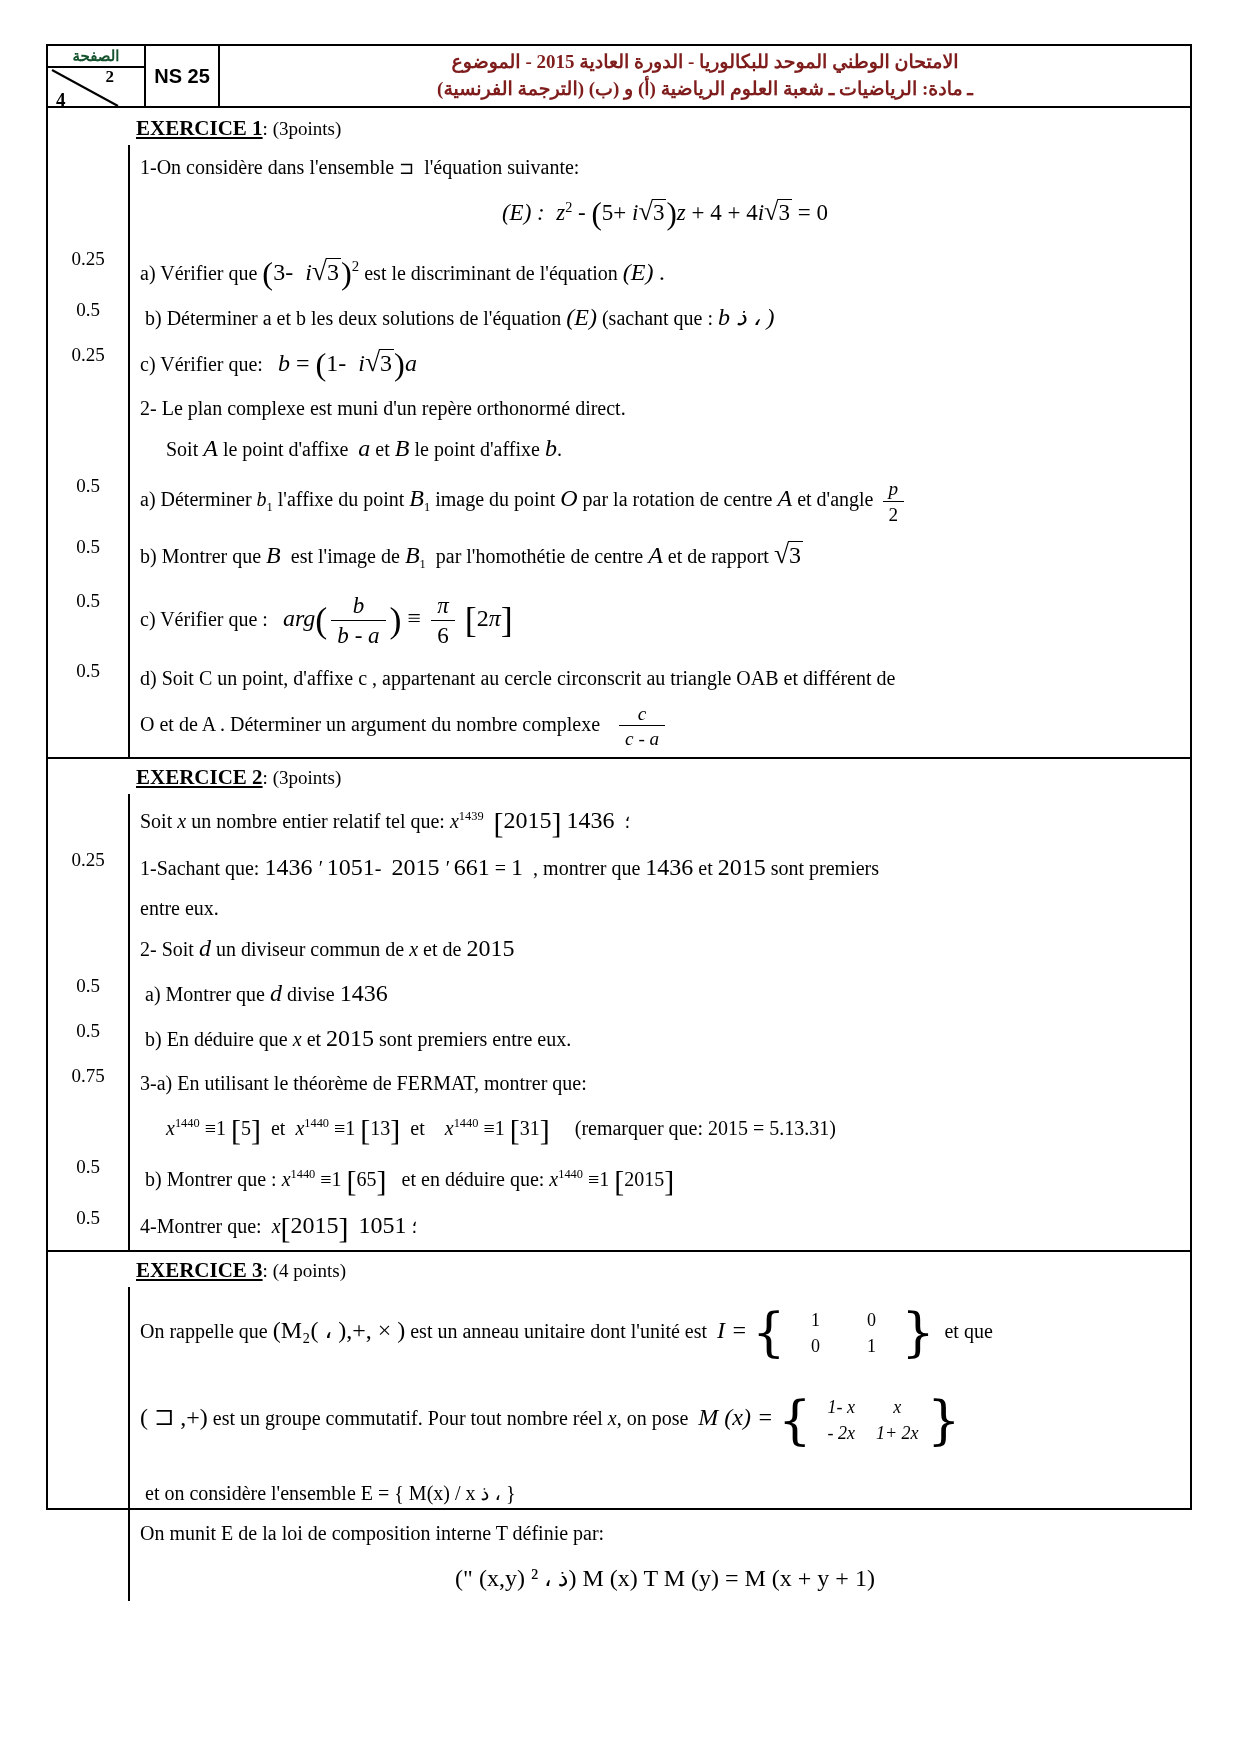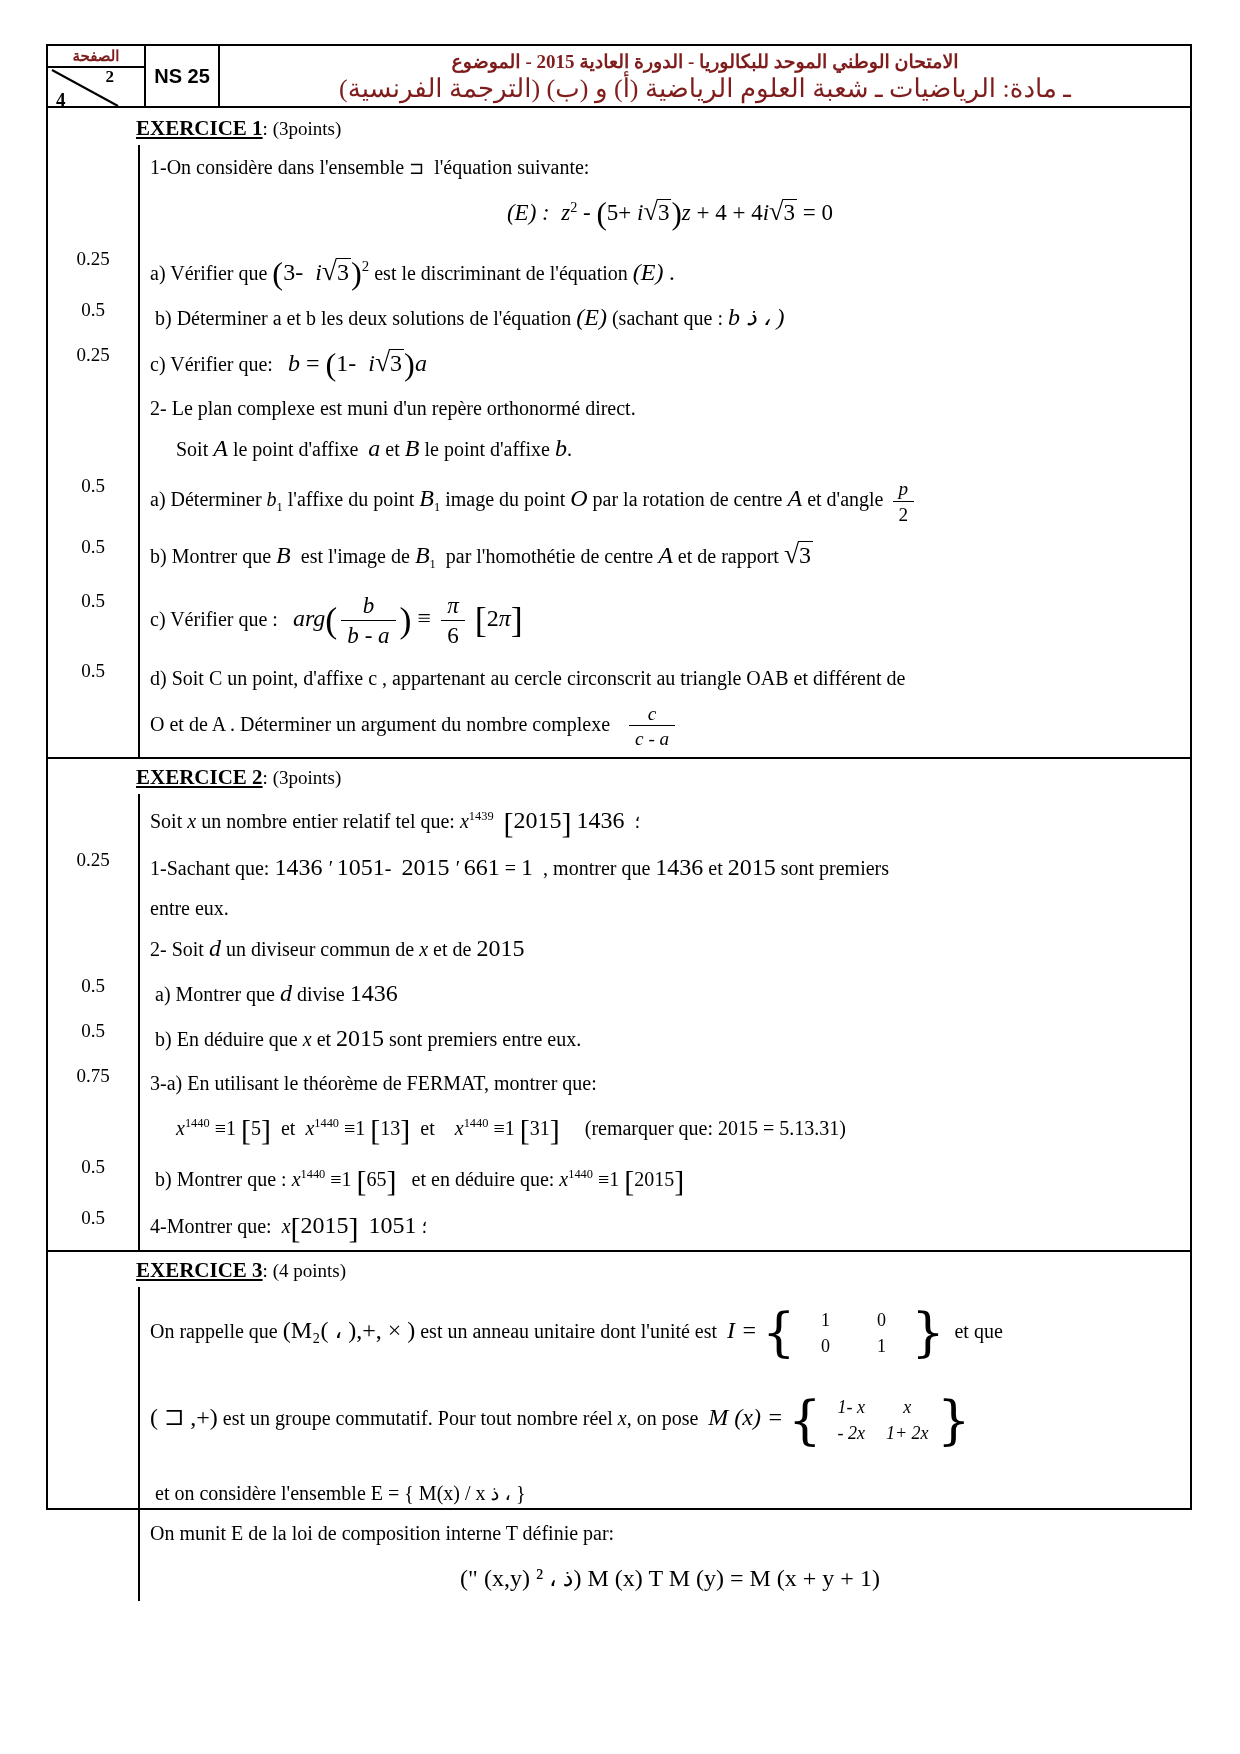--- a/index.html
+++ b/index.html
@@ -19,21 +19,21 @@
   .header{
     position:absolute;left:46px;top:44px;width:1146px;height:64px;
     display:flex;box-sizing:border-box;
   }
   .hdr-page{
     width:100px;border:2px solid #000;box-sizing:border-box;position:relative;
     font-family:"Liberation Serif",serif;
   }
   .hdr-page .top{
     height:22px;border-bottom:2px solid #000;box-sizing:border-box;
-    text-align:center;font-size:15px;line-height:20px;font-weight:bold;color:#7f1d1d;
+    text-align:center;font-size:15px;line-height:20px;font-weight:bold;color:#14532d;
   }
   .hdr-page .bot{height:40px;position:relative;}
   .hdr-page .slash{
     position:absolute;left:0;top:0;width:100%;height:100%;
   }
   .hdr-page .num-top{
     position:absolute;right:30px;top:-1px;font-size:17px;font-weight:bold;
   }
   .hdr-page .num-bot{
     position:absolute;left:8px;bottom:-3px;font-size:19px;font-weight:bold;
@@ -43,36 +43,36 @@
     display:flex;align-items:center;justify-content:center;
     font-family:"Liberation Sans",sans-serif;font-weight:bold;font-size:20px;
     letter-spacing:0px;
   }
   .hdr-title{
     flex:1;border:2px solid #000;border-left:none;box-sizing:border-box;
     display:flex;flex-direction:column;align-items:center;justify-content:center;
     color:#7f1d1d;direction:rtl;
   }
   .hdr-line1{font-size:19px;font-weight:bold;line-height:26px;white-space:nowrap;}
-  .hdr-line2{font-size:26px;font-weight:normal;line-height:28px;white-space:nowrap;}
+  .hdr-line2{font-size:19px;font-weight:bold;line-height:28px;white-space:nowrap;}
   .yr{font-family:"Liberation Serif",serif;}
 
   
   .content{
     position:absolute;left:48px;top:110px;width:1142px;height:1398px;
   }
   .ex-title{
     font-size:21px;font-weight:bold;padding:6px 0 4px 88px;
   }
   .ex-title u{text-decoration:underline;margin-top:33px;}
   .ex-title .pts{font-weight:normal;font-size:19px;margin-top:20px;}
 
   .rowblock{display:flex;}
   .pt-col{
-    width:90px;flex:none;text-align:center;font-size:19px;padding-top:4px;
+    width:80px;flex:none;text-align:center;font-size:19px;padding-top:4px;
     font-family:"Liberation Serif",serif;
   }
   .txt-col{
     flex:1;border-left:2px solid #000;padding:2px 0 2px 10px;min-height:10px;
   }
   .line{font-size:20px;line-height:30px;padding:5px 0;}
   .center{text-align:center;}
 
   
   .hr{border-top:2px solid #000;margin:0;}

